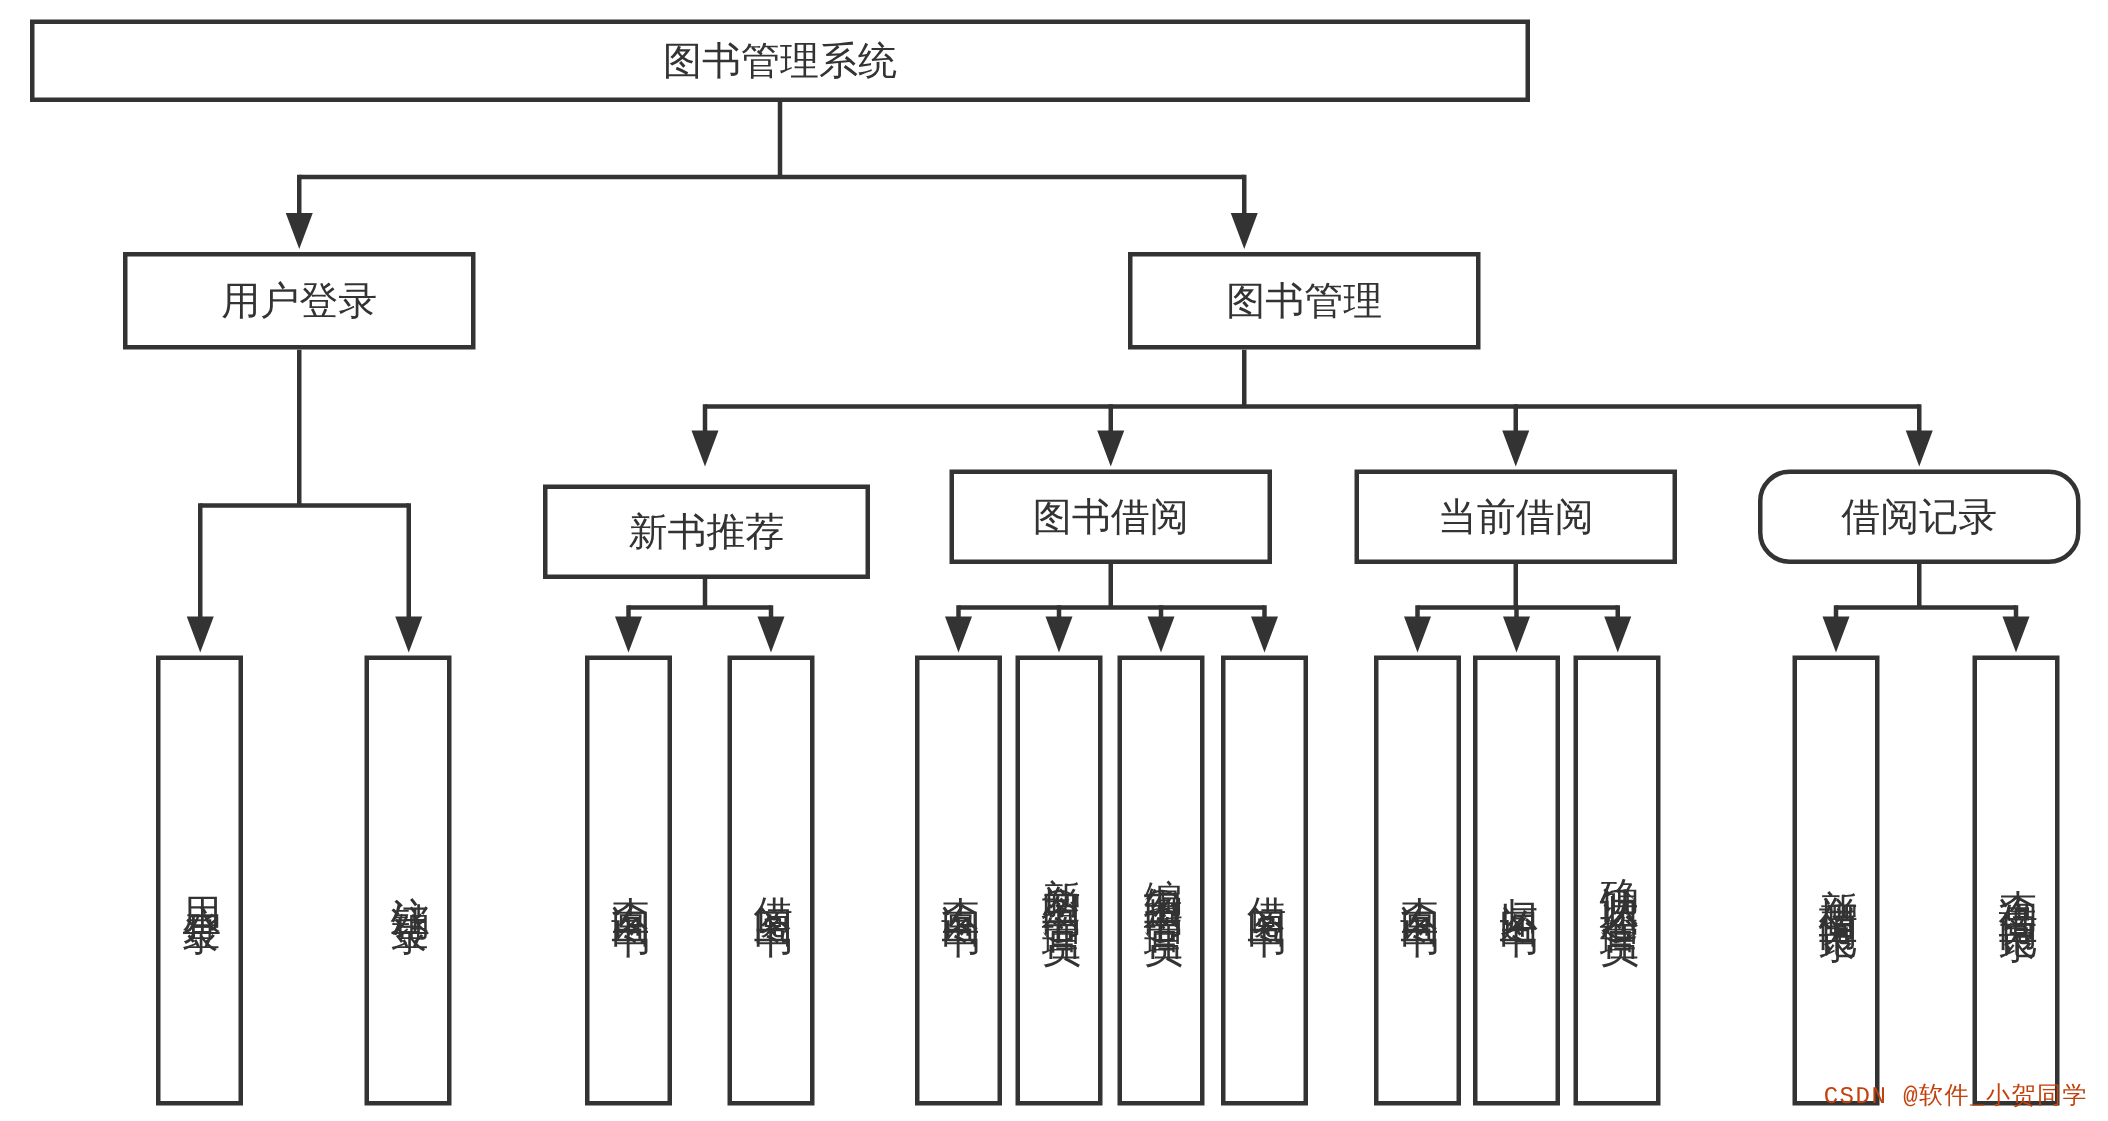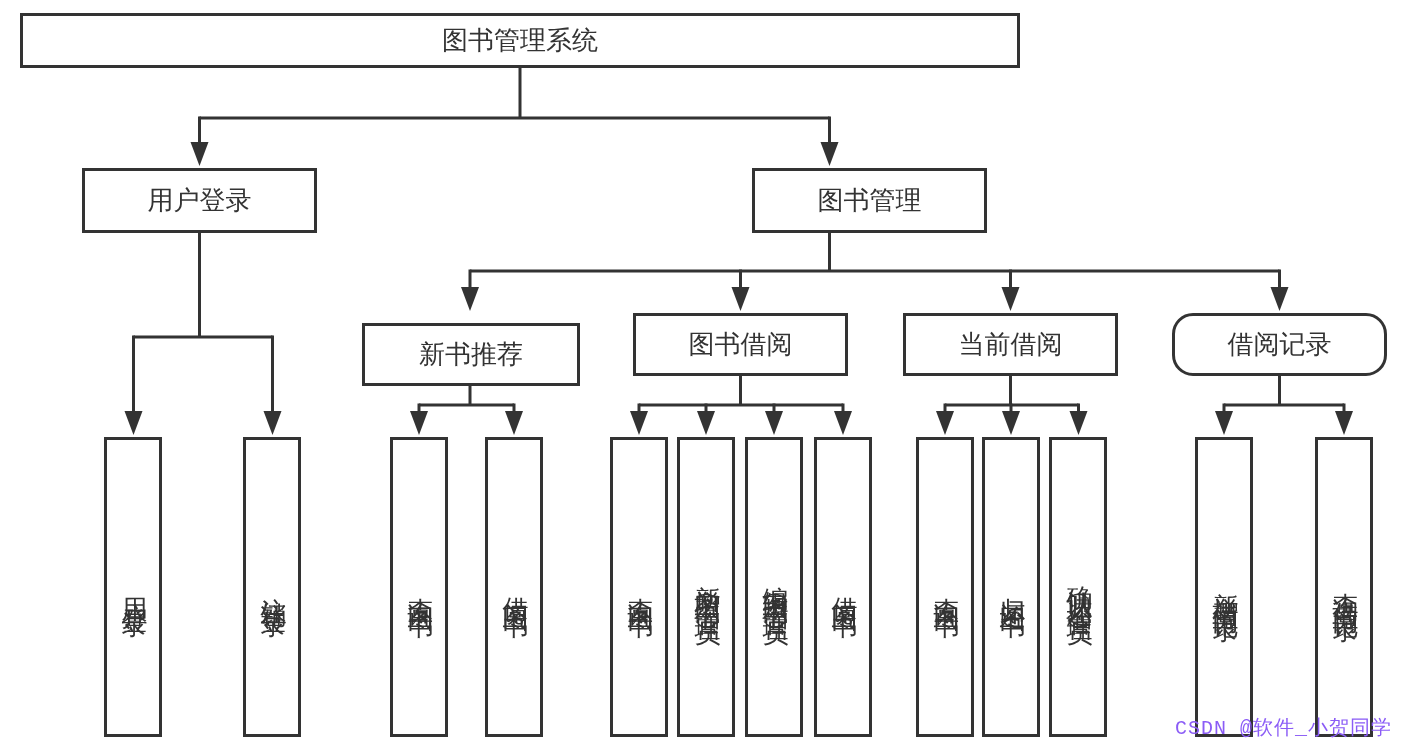--- a/index.html
+++ b/index.html
@@ -37,22 +37,22 @@
     writing-mode: vertical-rl;
     text-orientation: mixed;
     letter-spacing: 5px;
     line-height: 1;
     max-height: 292px;
   }
   .watermark {
     position: absolute;
     right: 13px;
     bottom: 6px;
-    font-size: 20px;
-    color: #8b5cf6;
+    font-size: 16px;
+    color: #c2410c;
     letter-spacing: 1px;
     z-index: 5;
     white-space: nowrap;
   }
 </style>
 </head>
 <body>
 
 <div id="canvas">
 

